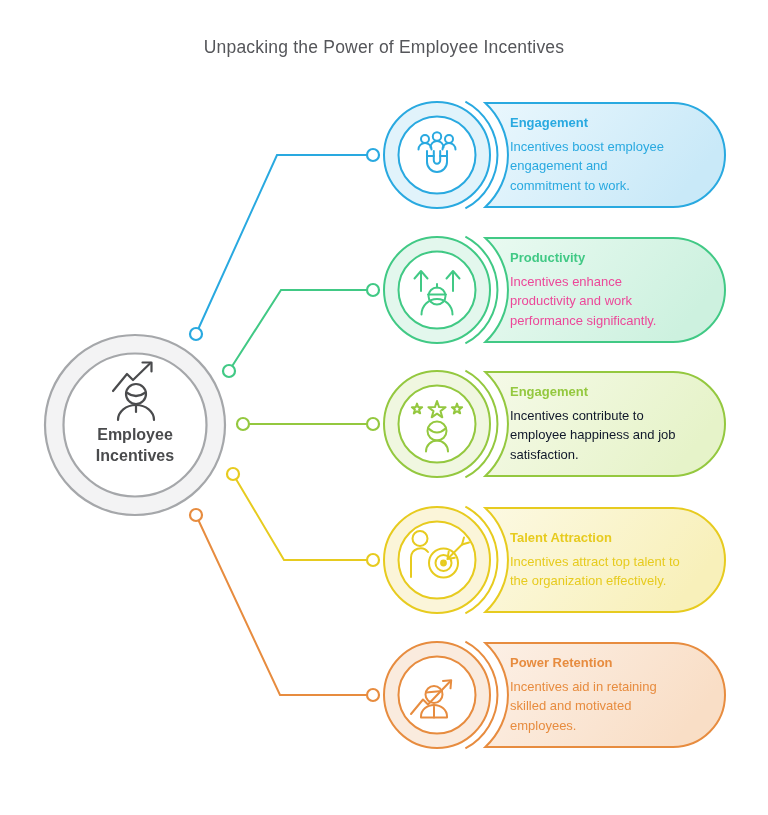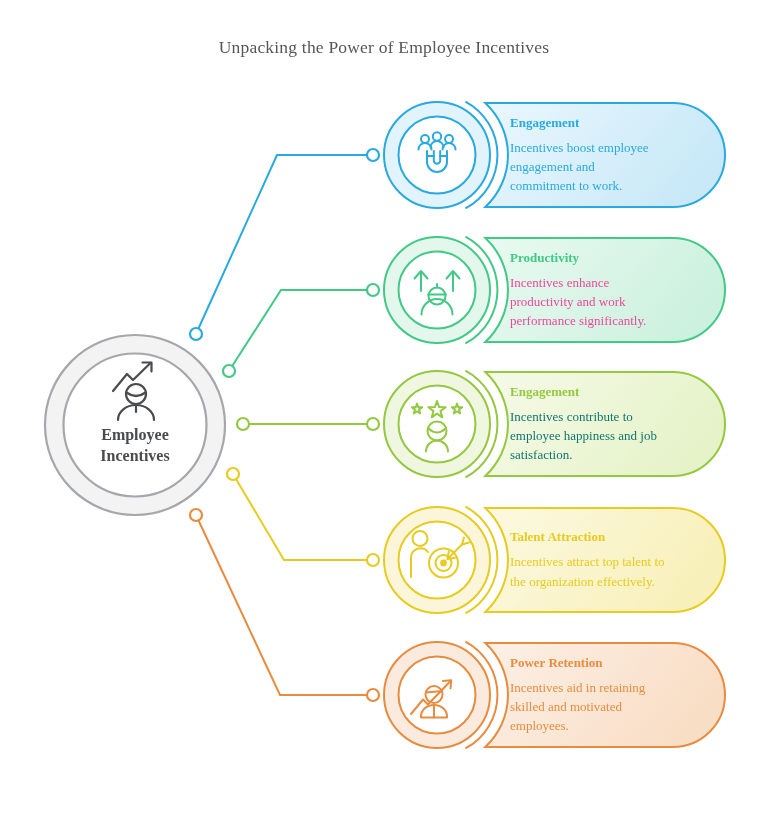--- a/index.html
+++ b/index.html
@@ -1,19 +1,19 @@
 <!DOCTYPE html>
 <html><head>
 <meta charset="utf-8">
 <style>
   html,body { margin:0; padding:0; background:#fff; }
   .canvas {
     position:relative; width:768px; height:815px; overflow:hidden;
     background:#ffffff;
-    font-family:Liberation Serif, serif;
+    font-family:Liberation Sans, sans-serif;
   }
   .shapes { position:absolute; left:0; top:0; }
   .main-title {
     position:absolute; top:37px; left:0; width:100%;
     text-align:center; font-size:17.5px; font-weight:500; letter-spacing:0.2px;
   }
   .card-text {
     position:absolute; left:510px; width:200px; height:104px;
     display:flex; flex-direction:column; justify-content:center;
   }
@@ -190,21 +190,21 @@
 commitment to work.</p>
   </div>
   <div class="card-text t2">
     <h2 class="card-title" style="color: rgb(65, 201, 133);">Productivity</h2>
     <p class="card-desc" style="color: #ec4899;">Incentives enhance
 productivity and work
 performance significantly.</p>
   </div>
   <div class="card-text t3">
     <h2 class="card-title" style="color: rgb(148, 200, 63);">Engagement</h2>
-    <p class="card-desc" style="color: #0f766e;">Incentives contribute to
+    <p class="card-desc" style="color: #0f172a;">Incentives contribute to
 employee happiness and job
 satisfaction.</p>
   </div>
   <div class="card-text t4">
     <h2 class="card-title" style="color: rgb(231, 203, 31);">Talent Attraction</h2>
     <p class="card-desc" style="color: rgb(231, 203, 31);">Incentives attract top talent to
 the organization effectively.</p>
   </div>
   <div class="card-text t5">
     <h2 class="card-title" style="color: rgb(231, 140, 63);">Power Retention</h2>

